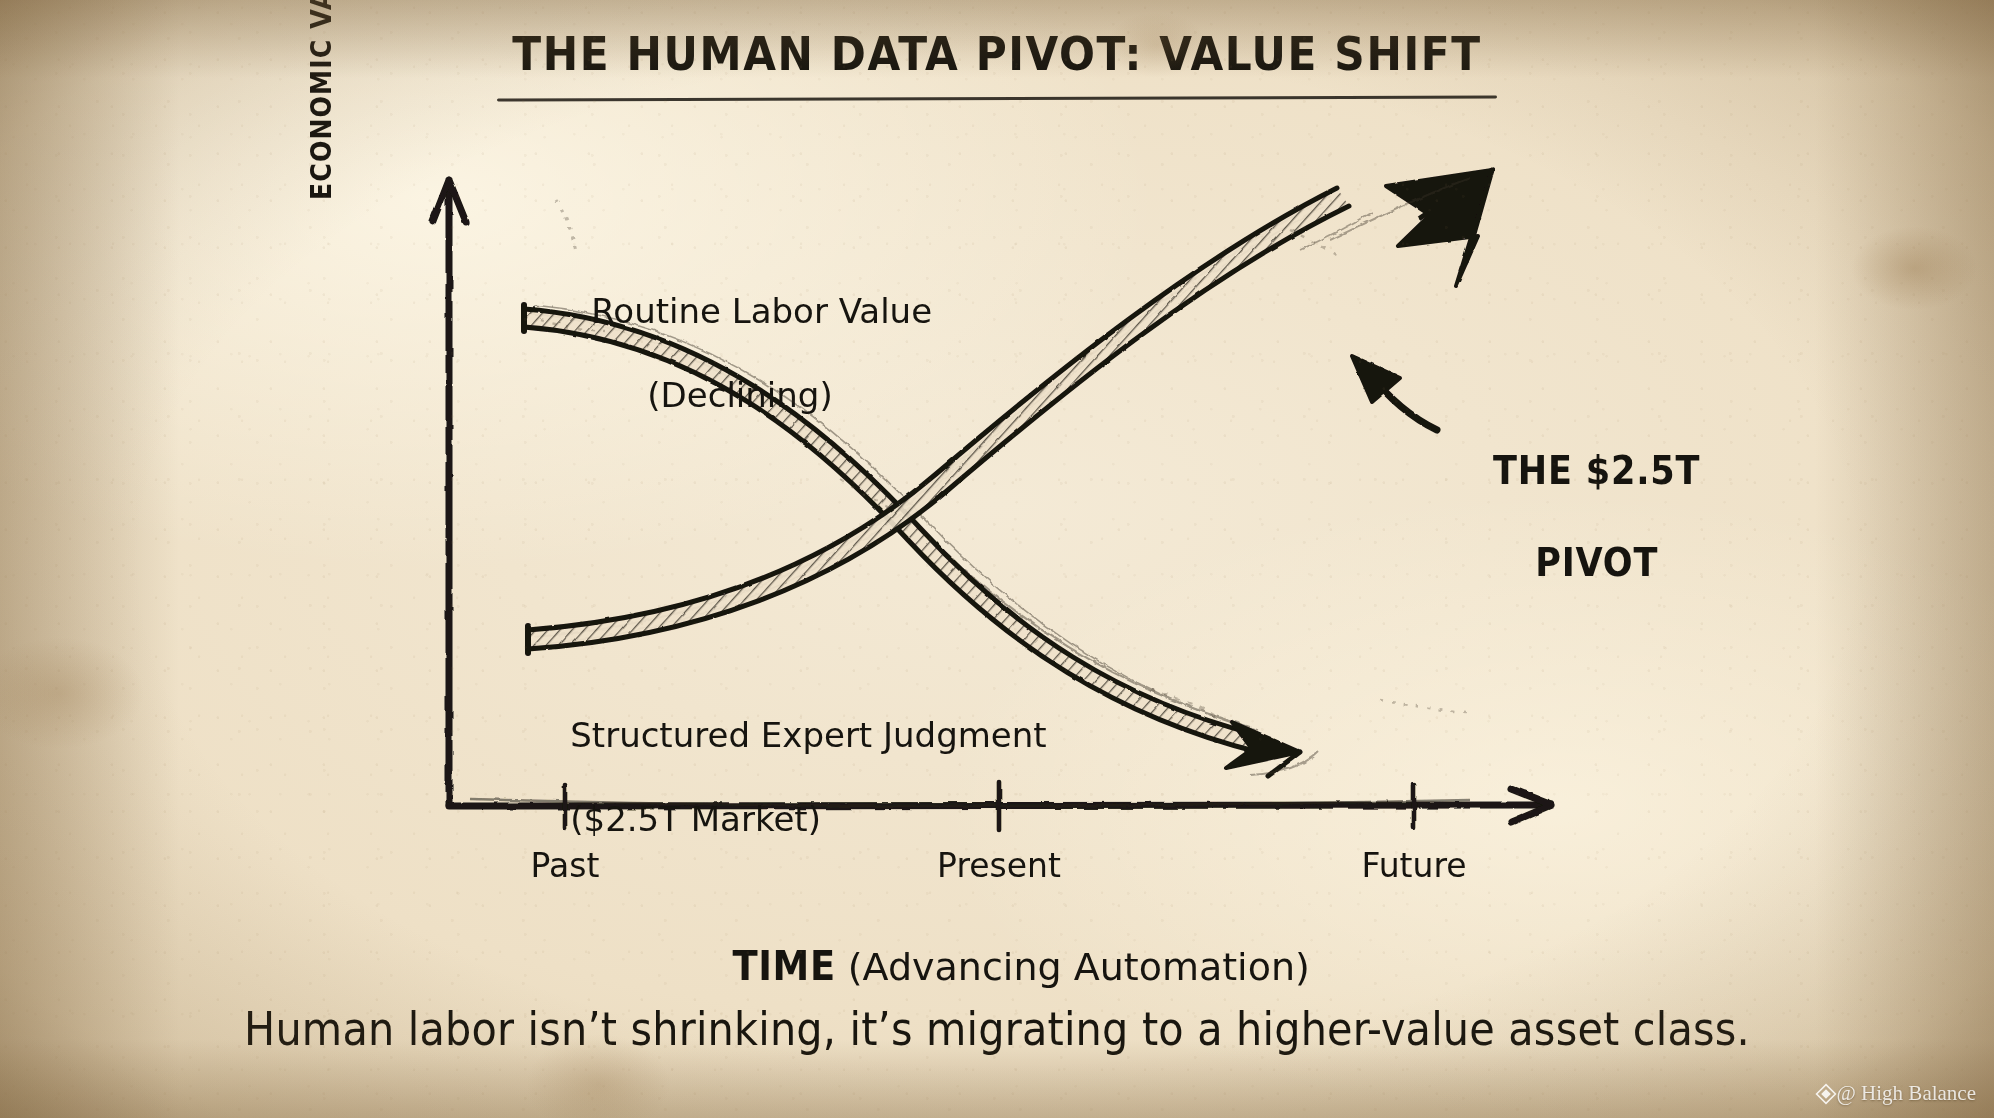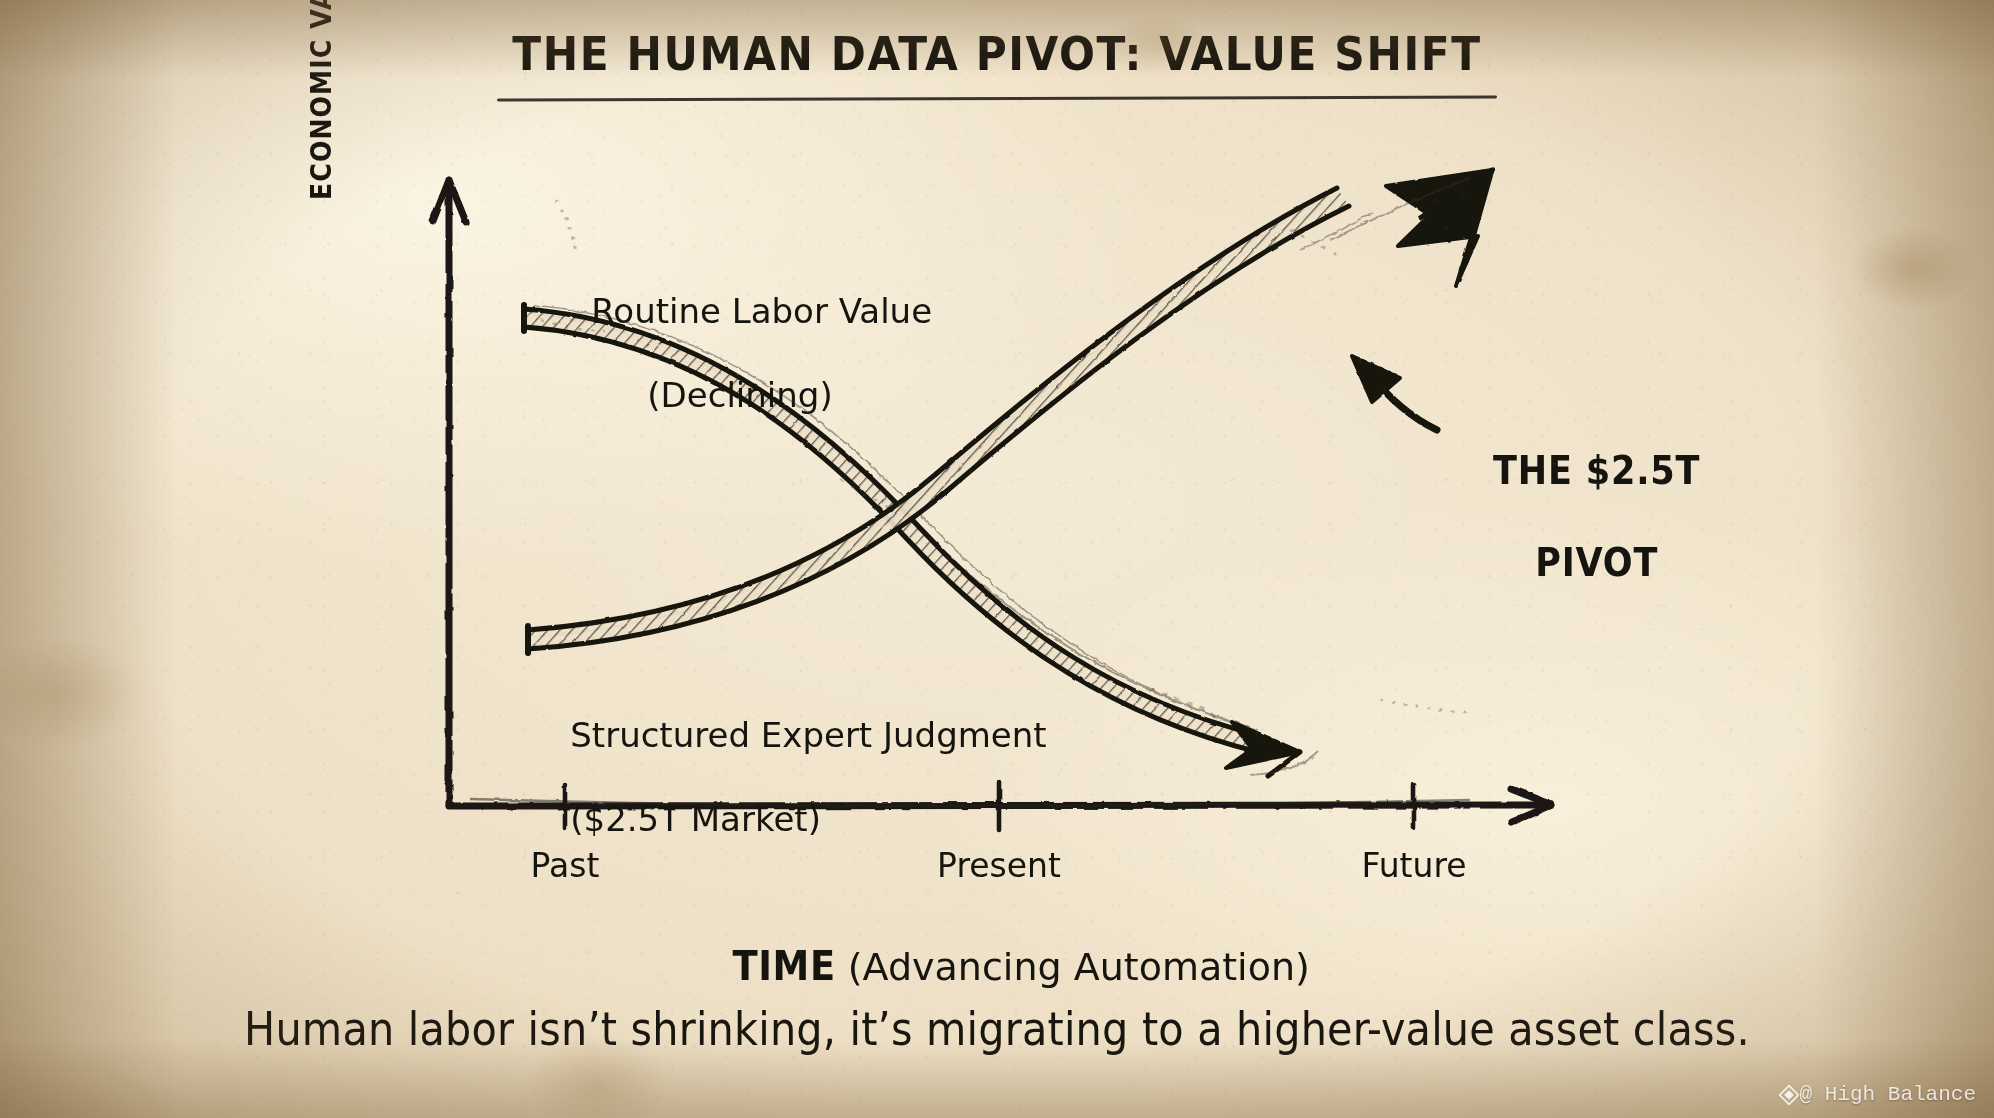--- a/index.html
+++ b/index.html
@@ -156,21 +156,21 @@
     letter-spacing: .2px;
   }
   #watermark {
     position: absolute;
     right: 18px;
     bottom: 12px;
     display: flex;
     align-items: center;
     color: rgba(255,255,255,0.82);
     font-size: 21px;
-    font-family: Liberation Mono, monospace;
+    font-family: Liberation Serif, serif;
     text-shadow: 0 1px 2px rgba(90,70,40,.55);
   }
   #watermark svg { display:block; }
 </style>
 </head>
 <body>
 
 <div id="page">
 
   <div id="title" class="ink">THE HUMAN DATA PIVOT: VALUE SHIFT</div>

